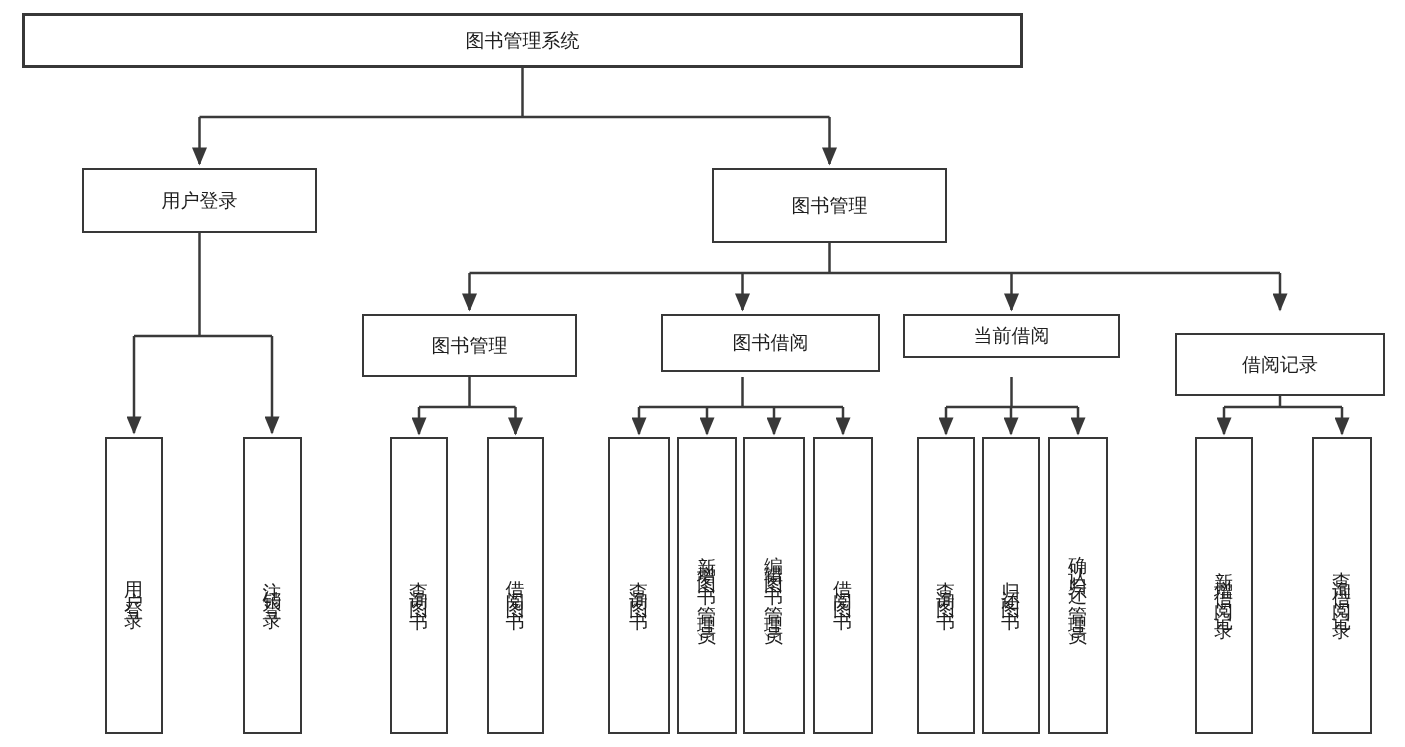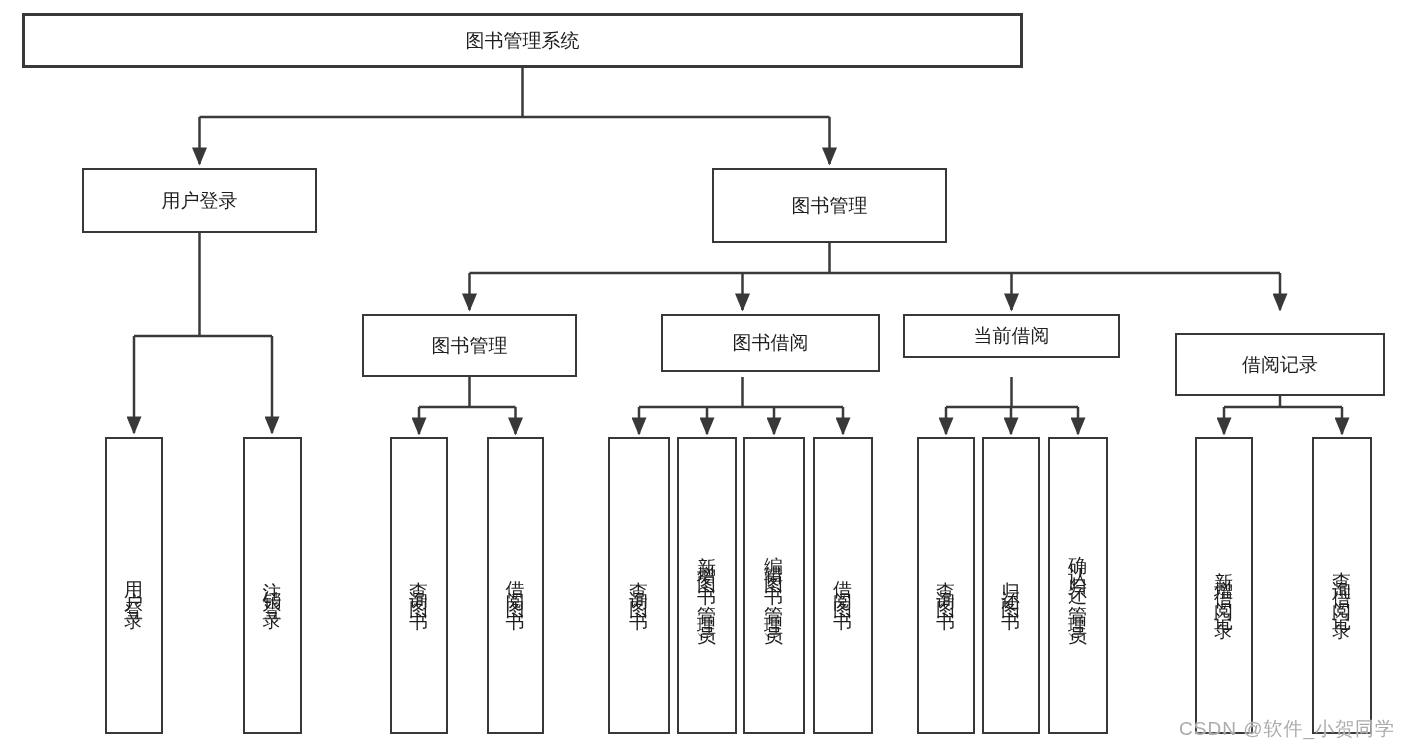--- a/index.html
+++ b/index.html
@@ -144,15 +144,14 @@
   <div class="box leaf" style="left:743px; top:437px; width:62px; height:297px;">编辑图书（管理员）</div>
   <div class="box leaf" style="left:813px; top:437px; width:60px; height:297px;">借阅图书</div>
 
   <div class="box leaf" style="left:917px; top:437px; width:58px; height:297px;">查询图书</div>
   <div class="box leaf" style="left:982px; top:437px; width:58px; height:297px;">归还图书</div>
   <div class="box leaf" style="left:1048px; top:437px; width:60px; height:297px;">确认归还（管理员）</div>
 
   <div class="box leaf" style="left:1195px; top:437px; width:58px; height:297px;">新增借阅记录</div>
   <div class="box leaf" style="left:1312px; top:437px; width:60px; height:297px;">查询借阅记录</div>
 
-  <div id="watermark">CSDN @软件_小贺同学</div>
 
 </div>
 
 </body></html>

